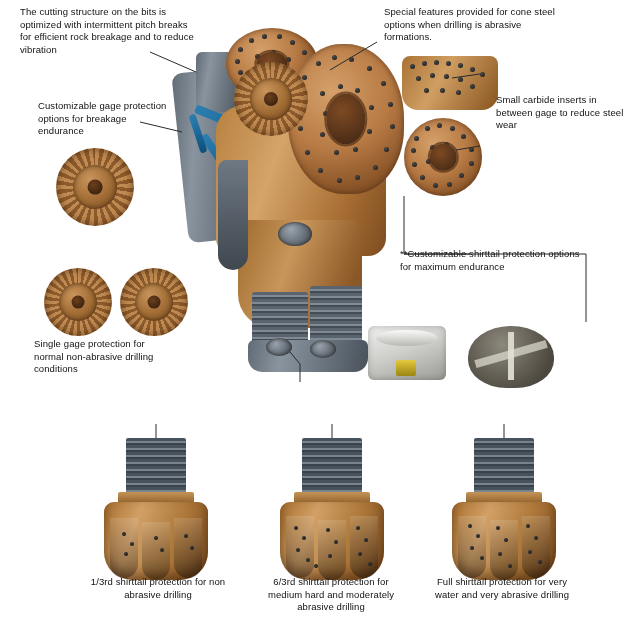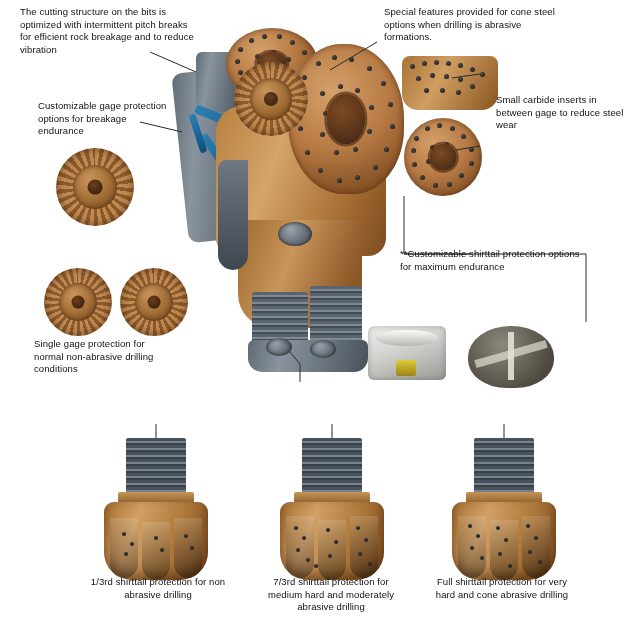--- a/index.html
+++ b/index.html
@@ -389,17 +389,17 @@
   <div class="cap" style="left:38px; top:100px; width:130px;">Customizable gage protection options for breakage endurance</div>
 
 
   <div class="cap" style="left:34px; top:338px; width:142px;">Single gage protection for normal non-abrasive drilling conditions</div>
 
   <div class="cap" style="left:400px; top:248px; width:192px;">**Customizable shirttail protection options for maximum endurance</div>
 
 
   <div class="cap center" style="left:88px; top:576px; width:140px;">1/3rd shirttail protection for non abrasive drilling</div>
 
-  <div class="cap center" style="left:256px; top:576px; width:150px;">7/3rd shirttail protection for medium hard and moderately abrasive drilling</div>
-
-  <div class="cap center" style="left:432px; top:576px; width:140px;">Full shirttail protection for very hard and cone abrasive drilling</div>
+  <div class="cap center" style="left:256px; top:576px; width:150px;">6/3rd shirttail protection for medium hard and moderately abrasive drilling</div>
+
+  <div class="cap center" style="left:432px; top:576px; width:140px;">Full shirttail protection for very water and very abrasive drilling</div>
 
 </div>
 
 </body></html>

